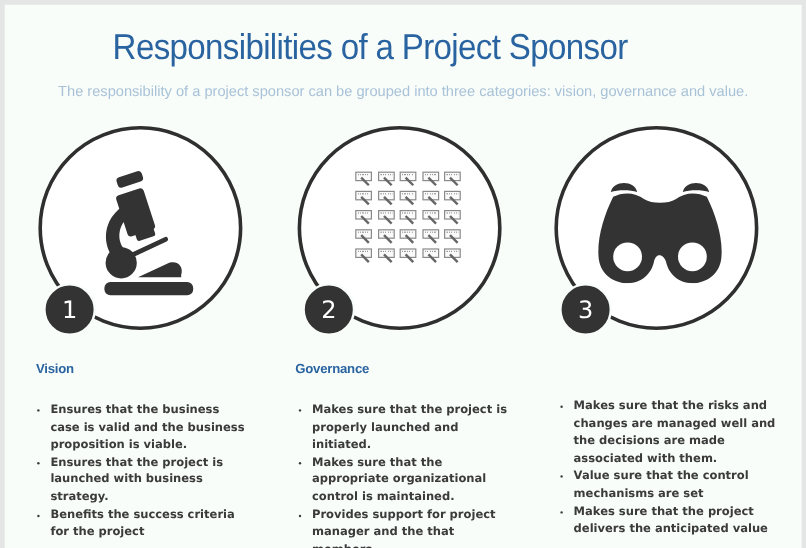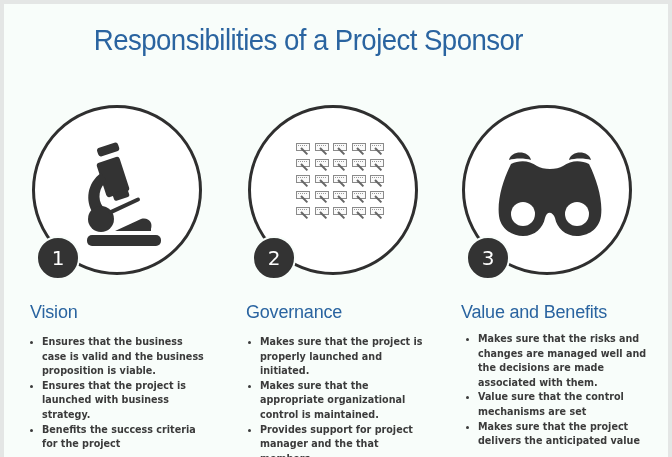--- a/index.html
+++ b/index.html
@@ -32,21 +32,21 @@
     }
     .badge {
       position:absolute; width:40px; height:40px; border-radius:50%;
       background:#333333; color:#ffffff; text-align:center; line-height:40px;
       font-family:"DejaVu Sans", sans-serif; font-size:20px;
       border:2px solid #f8fdfa;
     }
     .icon { position:absolute; }
     .col-title {
       position:absolute; font-family:"Liberation Sans", sans-serif;
-      font-size:18px; color:#2a64a0; margin:0; font-weight:normal;
+      font-size:11px; color:#2a64a0; margin:0; font-weight:bold;
       letter-spacing:-0.2px;
     }
     ul.bullets {
       position:absolute; margin:0; padding:0 0 0 14px;
       font-family:"DejaVu Sans", sans-serif; font-size:9.6px;
       line-height:14.6px; color:#3b3b3b; list-style:disc;
     }
     ul.bullets li { padding-left:0;font-weight:bold; }
     ul.bullets li::marker { font-size:9px; }
     .grid-icon { display:grid; grid-template-columns:repeat(5,17px); grid-row-gap:4px; grid-column-gap:1.5px; }
@@ -55,20 +55,21 @@
     }
     .mini .frame { position:absolute; left:0; top:0; width:14px; height:8px; border:1px solid #8a8a8a; box-sizing:border-box; background:#fafafa; }
     .mini .frame::before { content:""; position:absolute; left:1px; right:1px; top:1px; height:1px; background:repeating-linear-gradient(90deg,#999 0 1px,transparent 1px 2px); }
     .mini .pen { position:absolute; left:5px; top:4px; width:9px; height:2px; background:#666; transform:rotate(45deg); transform-origin:left center; }
   </style>
 </head>
 <body>
 
 <div class="page">
   <h1 class="title">Responsibilities of a Project Sponsor</h1>
+  <p class="subtitle">The responsibility of a project sponsor can be grouped into three categories: vision, governance and value.</p>
 
   <div class="circle" style="left:28px; top:101px;"></div>
   <svg class="icon" style="left:75px; top:133px;" width="84" height="112" viewBox="0 0 84 112">
     <g fill="#333333">
       <rect x="18" y="8" width="22" height="9" rx="3" transform="rotate(-18 29 12)"></rect>
       <rect x="22" y="22" width="24" height="36" rx="3" transform="rotate(-18 34 40)"></rect>
       <path d="M22 36 C8 46 6 64 14 76 L24 70 C18 62 20 50 28 44 Z"></path>
       <rect x="34" y="54" width="16" height="8" rx="2" transform="rotate(-18 42 58)"></rect>
       <circle cx="22" cy="82" r="13"></circle>
       <rect x="30" y="74" width="34" height="4" rx="2" transform="rotate(-25 30 76)"></rect>
@@ -190,21 +191,20 @@
       <path d="M72 10 C74 0 92 0 94 10 C88 8 78 8 72 10 Z"></path>
       <path d="M14 14 C22 10 32 10 40 16 C46 20 60 20 66 16 C74 10 84 10 92 14 C100 30 106 50 104 66 C102 80 90 86 80 86 C68 86 60 78 58 68 C56 62 50 60 48 68 C46 78 38 86 26 86 C16 86 4 80 2 66 C0 50 6 30 14 14 Z"></path>
     </g>
     <circle cx="26" cy="64" r="12" fill="#ffffff"></circle>
     <circle cx="80" cy="64" r="12" fill="#ffffff"></circle>
   </svg>
   <div class="badge" style="left:462px; top:232px;">3</div>
 
   <h2 class="col-title" style="left:26px; top:298px;">Vision</h2>
   <h2 class="col-title" style="left:242px; top:298px;text-align:right;">Governance</h2>
-  <h2 class="col-title" style="left:457px; top:298px;">Value and Benefits</h2>
 
   <ul class="bullets" style="left:24px; top:331px; width:164px;">
     <li>Ensures that the business case is valid and the business proposition is viable.</li>
     <li>Ensures that the project is launched with business strategy.</li>
     <li>Benefits the success criteria for the project</li>
   </ul>
   <ul class="bullets" style="left:242px; top:331px; width:174px;">
     <li>Makes sure that the project is properly launched and initiated.</li>
     <li>Makes sure that the appropriate organizational control is maintained.</li>
     <li>Provides support for project manager and the that members.</li>

